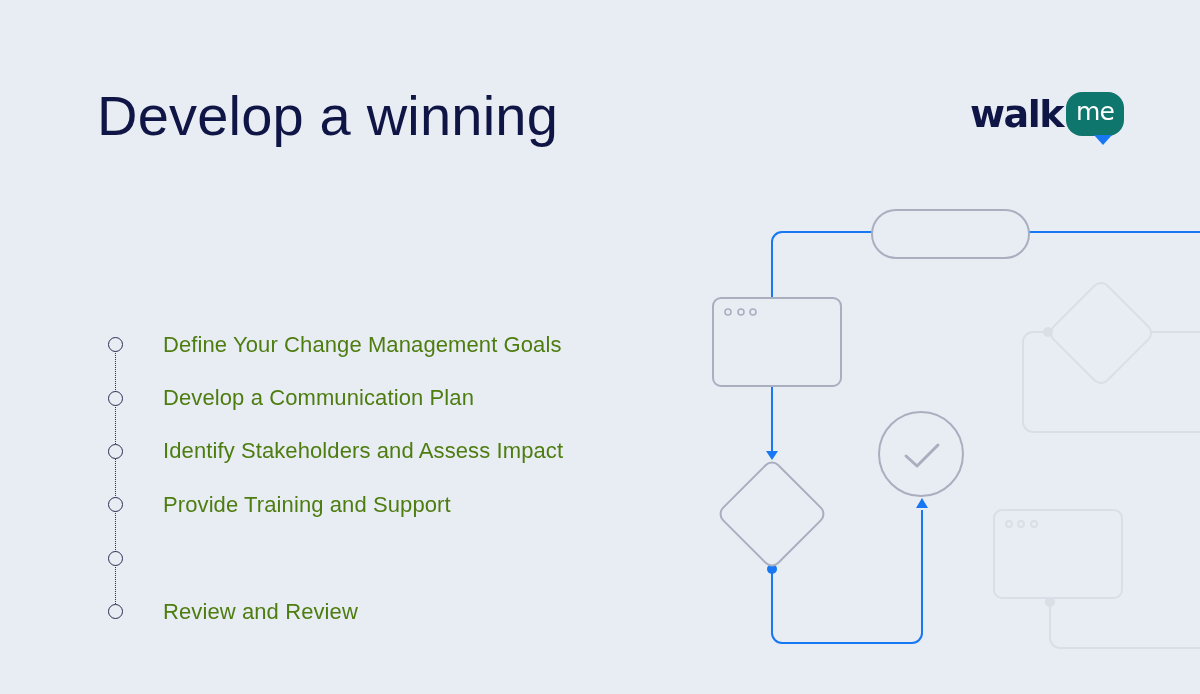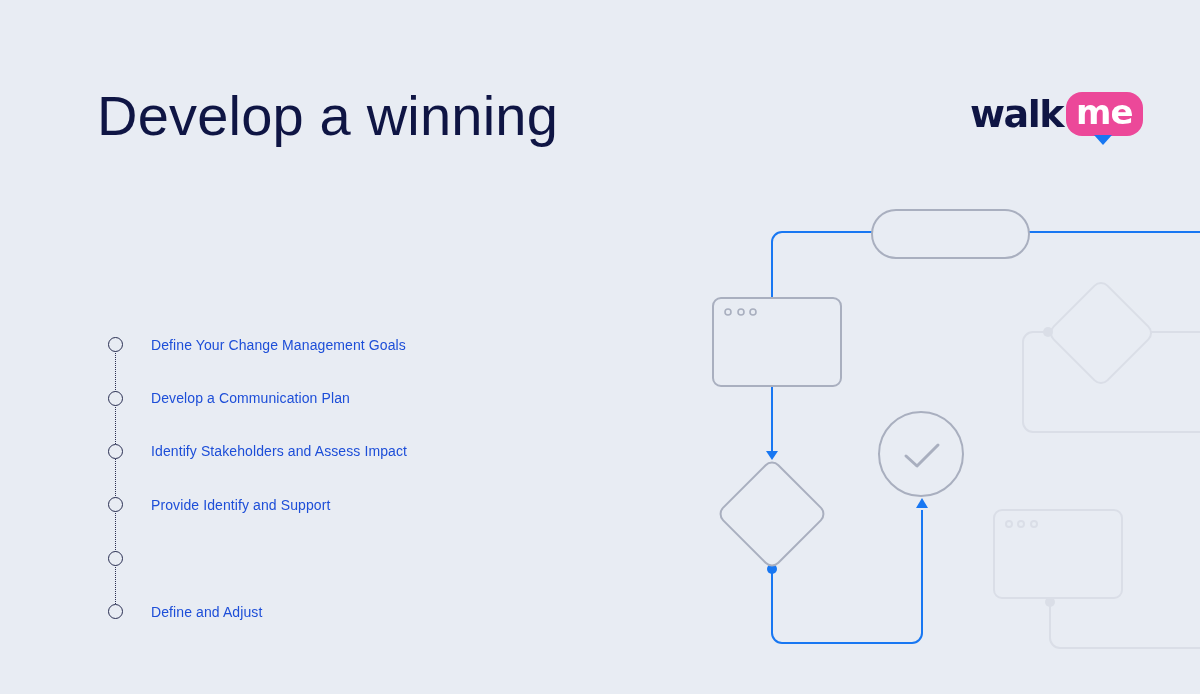--- a/index.html
+++ b/index.html
@@ -21,36 +21,36 @@
   .step {
     position:relative; height:53.4px; display:flex; align-items:center;
     cursor:default;
   }
   .step .dot {
     width:15px; height:15px; border:1.3px solid #2a2f52; border-radius:50%;
     box-sizing:border-box; background:#e8ecf3; position:relative; z-index:2;
     margin-left:4px;
   }
   .step .label {
-    margin-left:28px; font-size:14px; color:#1d4ed8; letter-spacing:0.1px;
+    margin-left:40px; font-size:22px; color:#4d7c0f; letter-spacing:0.1px;
   }
   .step-line {
     position:absolute; left:115px; top:340px; height:264px; width:0;
     border-left:1.4px dotted #2a2f52; z-index:1;
   }
   .logo {
     position:absolute; left:970px; top:84px; display:flex; align-items:center;margin-top:8px;
   }
   .logo .walk {
     font-size:38px; font-weight:700; color:#0f1544; letter-spacing:-1.5px;
     line-height:40px; font-family:"DejaVu Sans", sans-serif;
   }
   .logo .me-wrap { position:relative; margin-left:3px; }
   .logo .me {
-    display:block; background:#ec4899; color:#fff; font-size:34px; font-weight:700;
+    display:block; background:#0f766e; color:#fff; font-size:25px; font-weight:400;
     border-radius:16px; padding:0 10px 4px 10px; line-height:40px;
     letter-spacing:-1px; font-family:"DejaVu Sans", sans-serif;
   }
   .logo .me-tail {
     position:absolute; left:28px; bottom:-9px; width:0; height:0;
     border-left:9px solid transparent; border-right:9px solid transparent;
     border-top:10px solid #1877f2;
   }
   svg.diagram { position:absolute; left:0; top:0; }
 </style>
@@ -70,28 +70,28 @@
   <li class="step">
     <span class="dot"></span>
     <span class="label">Develop a Communication Plan</span>
   </li>
   <li class="step">
     <span class="dot"></span>
     <span class="label">Identify Stakeholders and Assess Impact</span>
   </li>
   <li class="step">
     <span class="dot"></span>
-    <span class="label">Provide Identify and Support</span>
+    <span class="label">Provide Training and Support</span>
   </li>
   <li class="step">
     <span class="dot"></span>
   </li>
   <li class="step">
     <span class="dot"></span>
-    <span class="label">Define and Adjust</span>
+    <span class="label">Review and Review</span>
   </li>
 </ul>
 
 <div class="logo">
   <span class="walk">walk</span>
   <span class="me-wrap">
     <span class="me">me</span>
     <span class="me-tail"></span>
   </span>
 </div>

